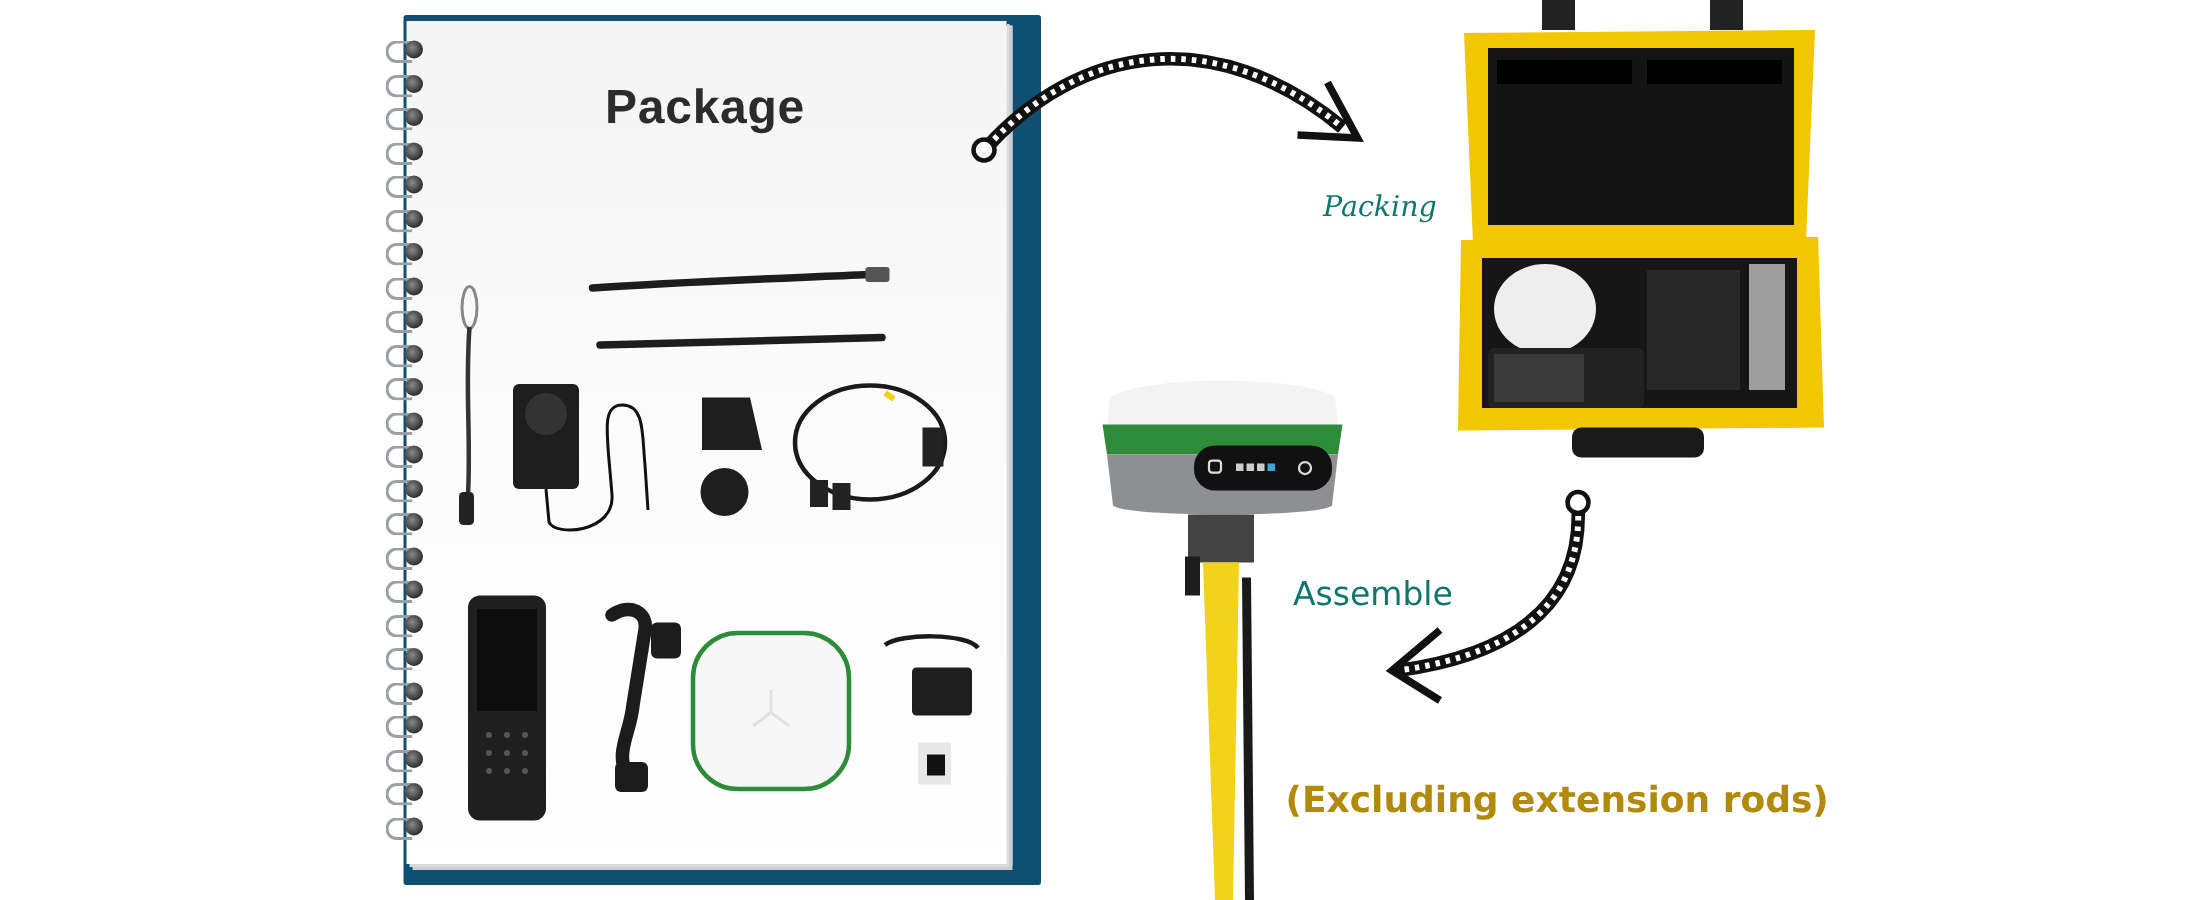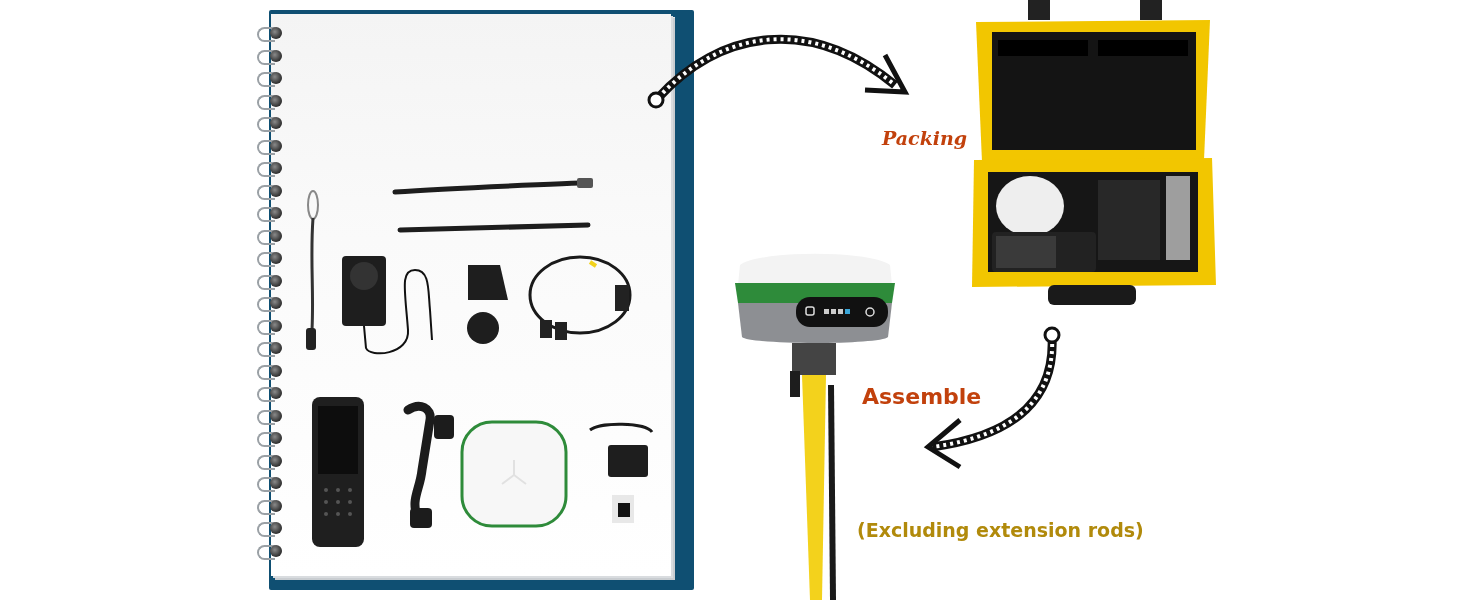--- a/index.html
+++ b/index.html
@@ -6,24 +6,24 @@
   body{width:1464px;height:600px;position:relative;overflow:hidden;font-family:"DejaVu Sans","Liberation Sans",sans-serif;}
   .abs{position:absolute;}
   
   .nb-cover{left:269px;top:10px;width:425px;height:580px;background:#0f4f72;border-radius:2px;}
   .nb-page-back{left:275px;top:17px;width:400px;height:560px;background:#e6e8eb;}
   .nb-page{left:271px;top:14px;width:400px;height:562px;background:linear-gradient(180deg,#f4f4f4 0%,#fafafa 40%,#ffffff 100%);box-shadow:2px 2px 0 #d9dcdf,4px 4px 0 #c9cdd1;}
   .ring{position:absolute;width:26px;height:14px;}
   .ring .loop{position:absolute;left:0;top:1px;width:16px;height:11px;border:2px solid #9aa0a5;border-right:none;border-radius:8px 0 0 8px;}
   .ring .hole{position:absolute;left:13px;top:1px;width:12px;height:12px;border-radius:50%;background:radial-gradient(circle at 40% 40%,#8a8a8a,#2e2e2e 70%);}
   .nb-title{left:300px;top:52px;width:340px;text-align:center;font-family:"Liberation Sans",sans-serif;font-weight:bold;font-size:32px;line-height:38px;color:#2b2b2b;letter-spacing:0.5px;}
-  .label{font-weight:bold;color:#c2410c;font-family:"DejaVu Serif",serif;}
+  .label{font-weight:normal;color:#0f766e;font-family:"DejaVu Serif",serif;}
   .label-packing{left:882px;top:127px;font-size:19px;font-style:italic;}
   .label-assemble{left:862px;top:384px;font-size:22px;font-family:"DejaVu Sans",sans-serif;}
-  .label-exclude{left:857px;top:519px;font-size:19px;color:#b18a0b;font-family:"DejaVu Sans",sans-serif;font-weight:bold;}
+  .label-exclude{left:857px;top:519px;font-size:24px;color:#b18a0b;font-family:"DejaVu Sans",sans-serif;font-weight:bold;}
 </style>
 </head>
 <body>
 
 <div class="abs nb-cover"></div>
 <div class="abs nb-page-back"></div>
 <div class="abs nb-page"></div>
 <div class="abs" id="rings" style="left:257px;top:26px;width:30px;height:540px;">
     <div class="ring" style="top: 0px;">
       <div class="loop"></div>
@@ -117,20 +117,21 @@
       <div class="loop"></div>
       <div class="hole"></div>
     </div>
     <div class="ring" style="top: 517.5px;">
       <div class="loop"></div>
       <div class="hole"></div>
     </div>
   </div>
 
 <div class="abs nb-title">
+  <div>Package</div>
 </div>
 
 <svg class="abs" style="left:290px;top:170px" width="380" height="390">
 
   <g>
     <ellipse cx="23" cy="35" rx="5" ry="14" fill="none" stroke="#888" stroke-width="2"></ellipse>
     <path d="M23 48 C20 90 24 120 22 160" stroke="#333" stroke-width="3" fill="none"></path>
     <rect x="16" y="158" width="10" height="22" rx="3" fill="#222"></rect>
   </g>
 

